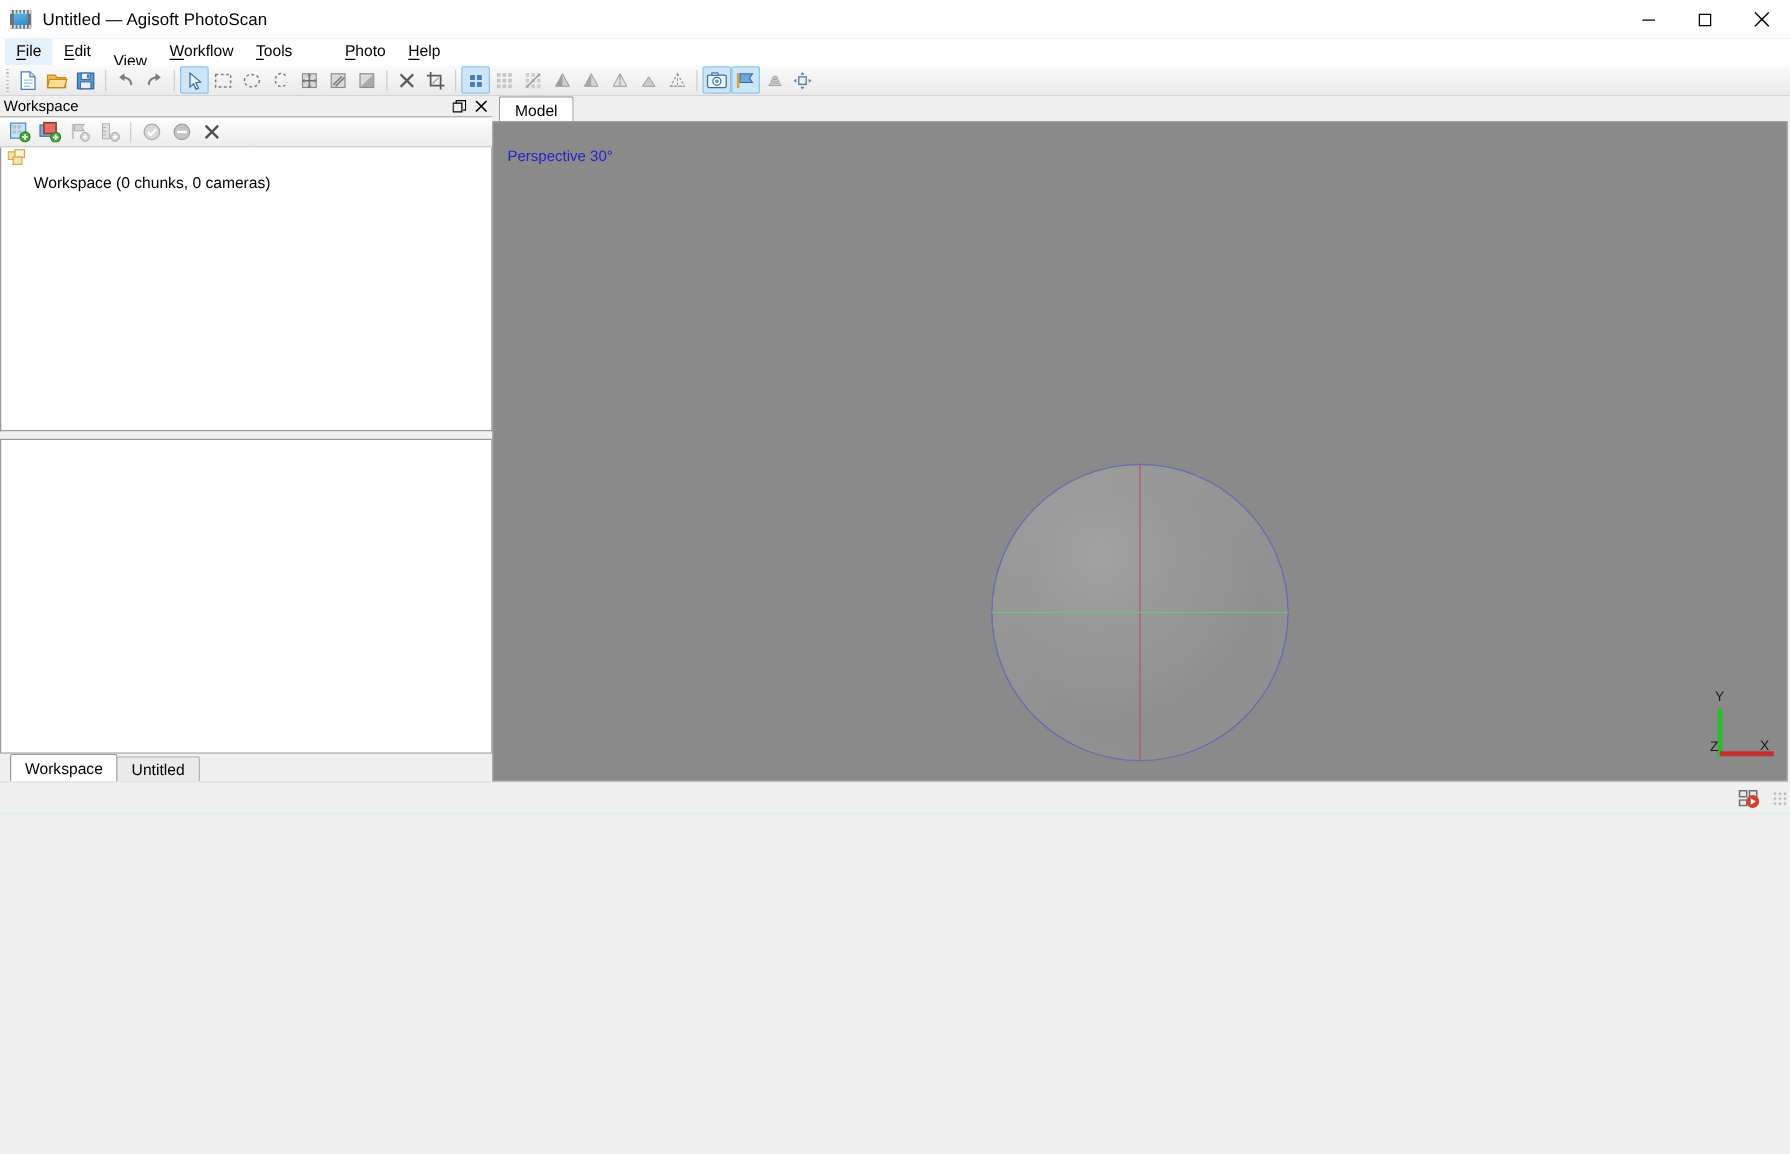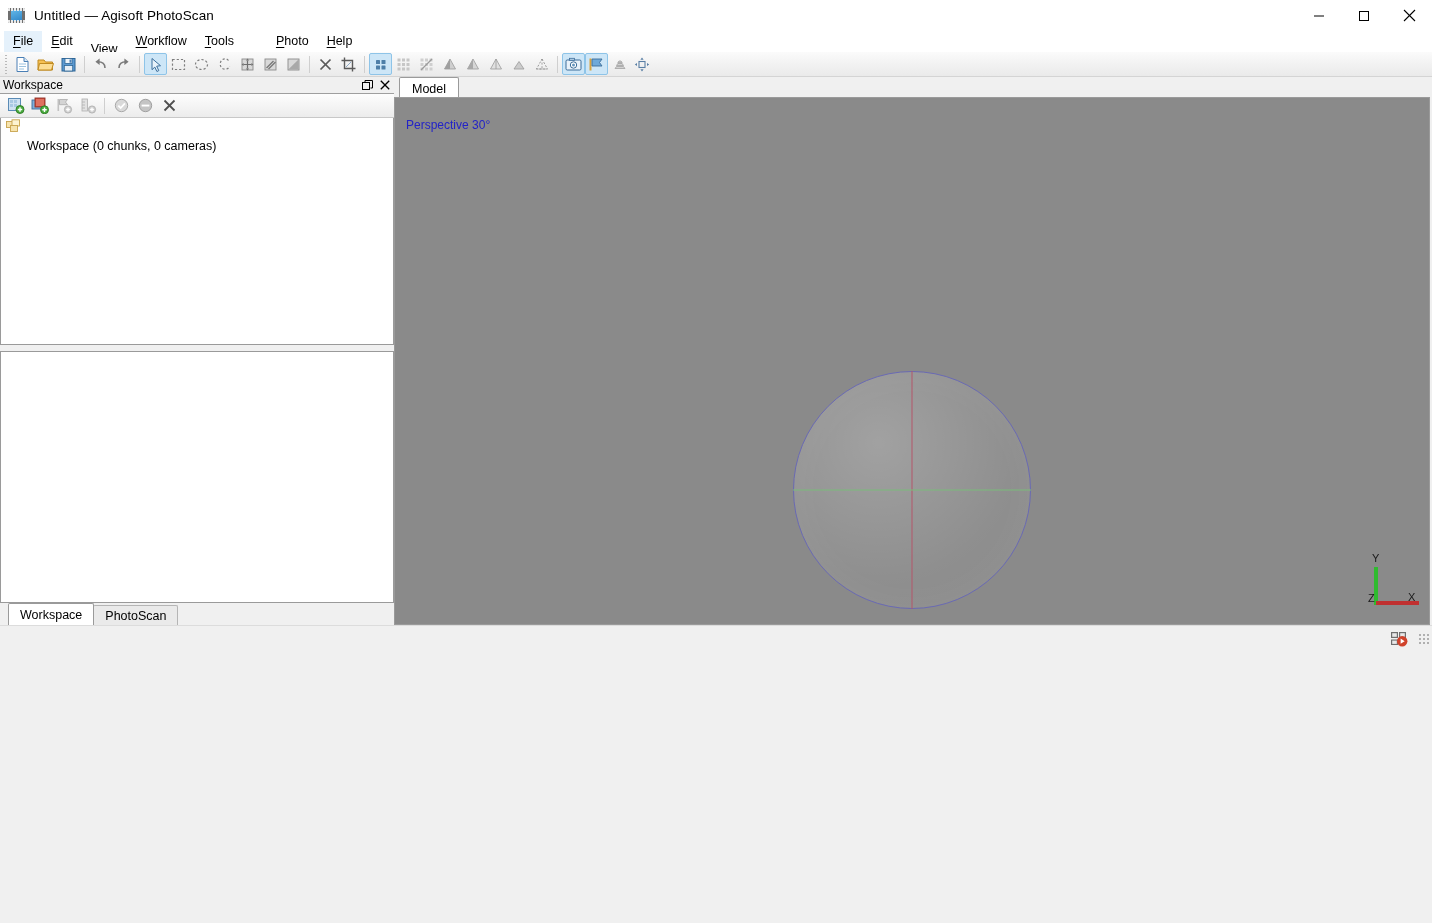--- a/index.html
+++ b/index.html
@@ -511,21 +511,21 @@
       </div>
 
       <div class="dock-splitter"></div>
       <div class="lower-panel"></div>
 
       <div class="bottom-tabs">
         <div class="btab active">
             <span>Workspace</span>
           </div>
         <div class="btab">
-            <span>PhotoScan</span>
+            <span>Untitled</span>
           </div>
       </div>
     </div>
 
     <div class="viewdock">
       <div class="view-tabs">
         <div class="vtab">
             <span>Model</span>
           </div>
       </div>

